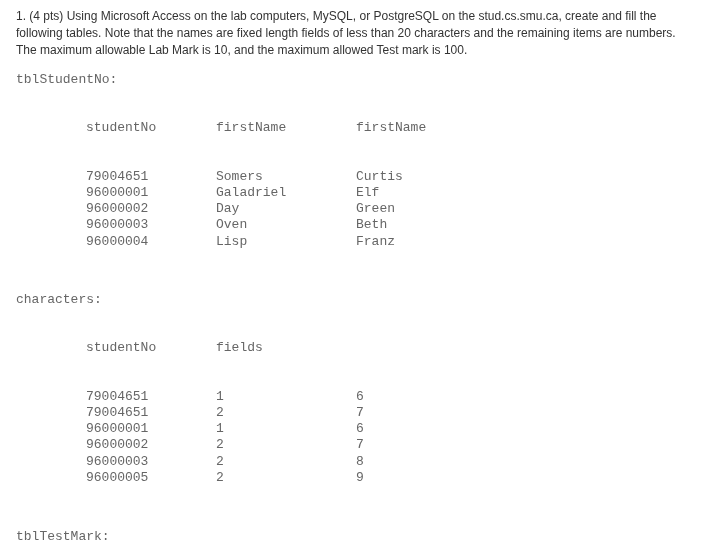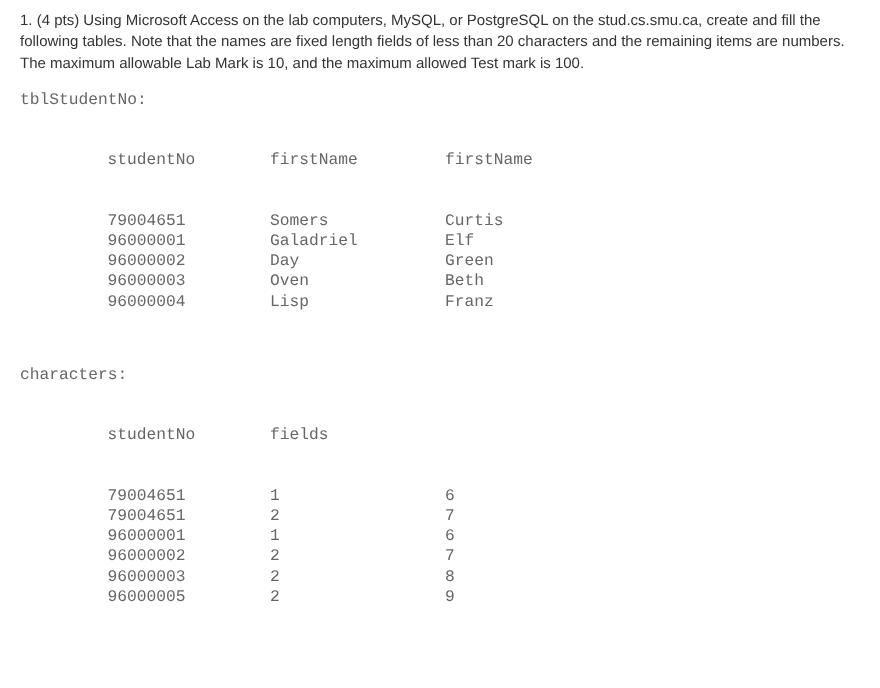--- a/index.html
+++ b/index.html
@@ -74,17 +74,18 @@
   <div class="table-content">
     <div class="header-row">
       <span class="col col1">studentNo</span>
       <span class="col col3">fields</span>
     </div>
     <div id="labMark-rows"><div class="data-row"><span class="col col1">79004651</span><span class="col col2">1</span><span class="col col3">6</span></div><div class="data-row"><span class="col col1">79004651</span><span class="col col2">2</span><span class="col col3">7</span></div><div class="data-row"><span class="col col1">96000001</span><span class="col col2">1</span><span class="col col3">6</span></div><div class="data-row"><span class="col col1">96000002</span><span class="col col2">2</span><span class="col col3">7</span></div><div class="data-row"><span class="col col1">96000003</span><span class="col col2">2</span><span class="col col3">8</span></div><div class="data-row"><span class="col col1">96000005</span><span class="col col2">2</span><span class="col col3">9</span></div></div>
   </div>
 </div>
 
 <div class="table-block">
+  <div class="table-title">tblTestMark:</div>
   <div class="table-content">
     
     
   </div>
 </div>
 
 </body></html>

